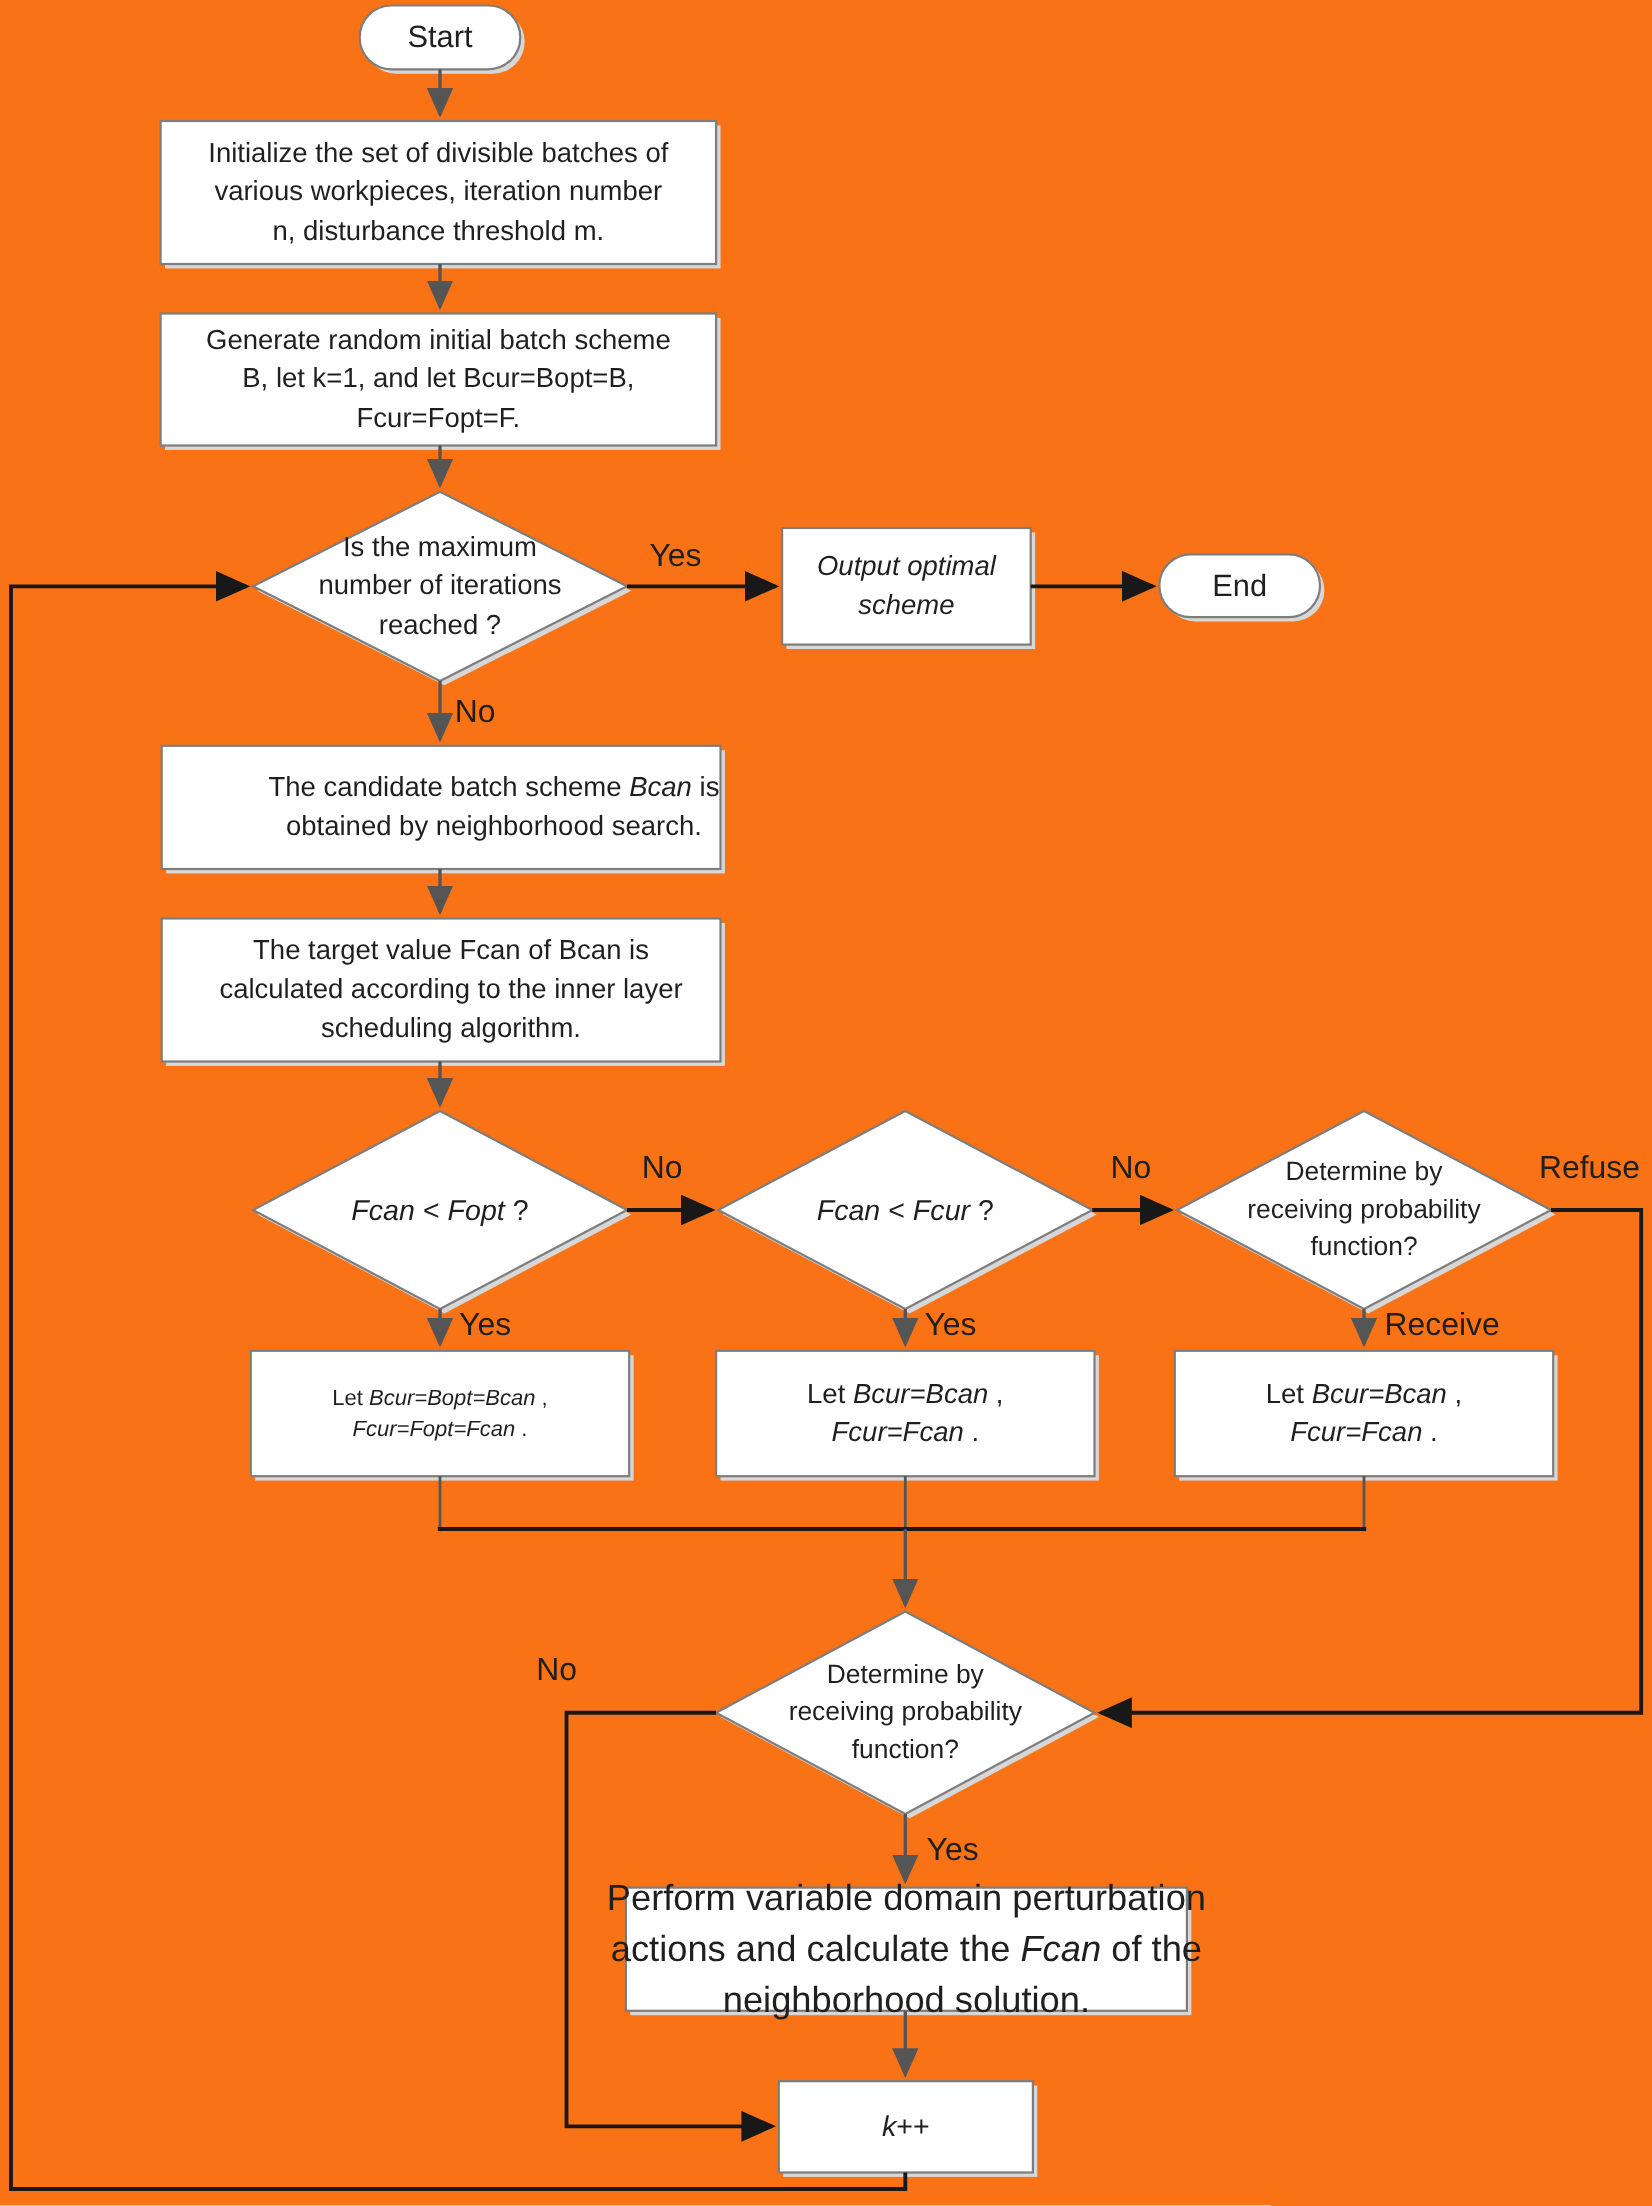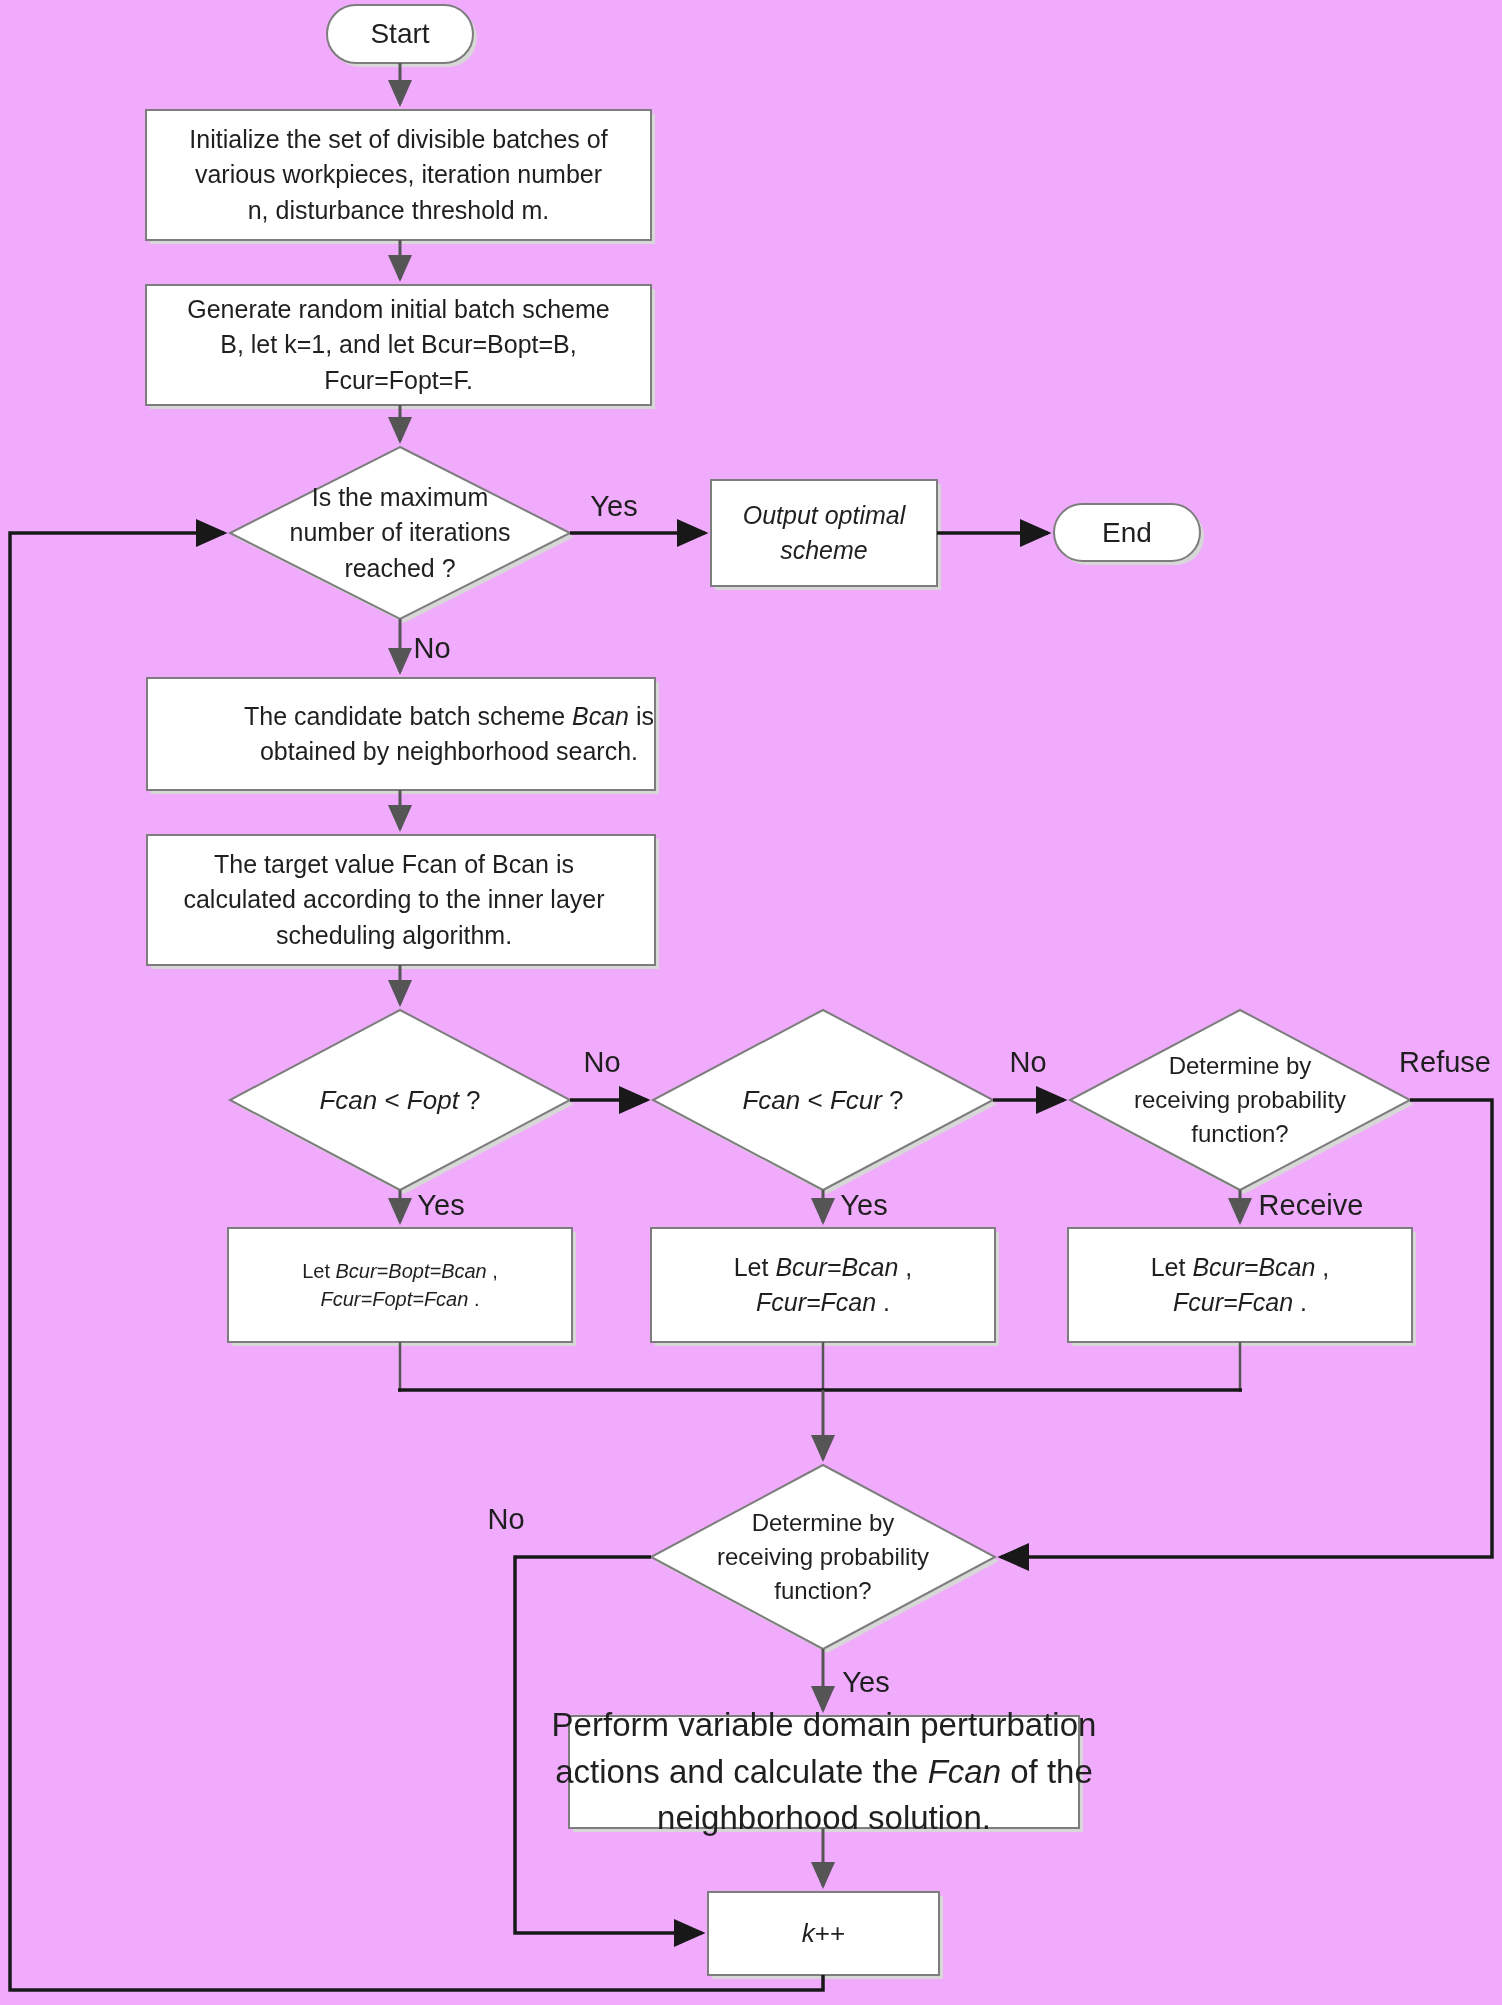--- a/index.html
+++ b/index.html
@@ -1,19 +1,19 @@
 <!DOCTYPE html>
 <html><head>
 <meta charset="utf-8">
 <style>
   html,body{margin:0;padding:0;background:#ffffff;}
   #canvas{
     position:relative;
     width:1502px;height:2005px;
-    background:#f0abfc;
+    background:#f97316;
     font-family:"Liberation Sans","DejaVu Sans",sans-serif;
     overflow:hidden;
   }
   #wires{position:absolute;left:0;top:0;}
   .node-label{
     position:absolute;
     display:flex;flex-direction:column;justify-content:center;align-items:center;
     text-align:center;
     color:#1f1f1f;
     pointer-events:none;
@@ -123,21 +123,21 @@
         <div class="ln">Output optimal</div>
         <div class="ln">scheme</div>
       </div>
       <div class="node-label" style="left: 1054px; top: 504px; width: 146px; height: 57px; font-size: 28px;">
         <div class="ln">End</div>
       </div>
       <div class="node-label" style="left: 147px; top: 678px; width: 604px; height: 112px; font-size: 25px;">
         <div class="ln">The candidate batch scheme <i>Bcan</i> is</div>
         <div class="ln">obtained by neighborhood search.</div>
       </div>
-      <div class="node-label" style="left: 140px; top: 835px; width: 508px; height: 130px; font-size: 25px;">
+      <div class="node-label" style="left: 156px; top: 835px; width: 508px; height: 130px; font-size: 25px;">
         <div class="ln">The target value Fcan of Bcan is</div>
         <div class="ln">calculated according to the inner layer</div>
         <div class="ln">scheduling algorithm.</div>
       </div>
       <div class="node-label" style="left: 230px; top: 1010px; width: 340px; height: 180px; font-size: 26px;">
         <div class="ln"><i>Fcan</i> &lt; <i>Fopt</i> ?</div>
       </div>
       <div class="node-label" style="left: 653px; top: 1010px; width: 340px; height: 180px; font-size: 26px;">
         <div class="ln"><i>Fcan</i> &lt; <i>Fcur</i> ?</div>
       </div>

